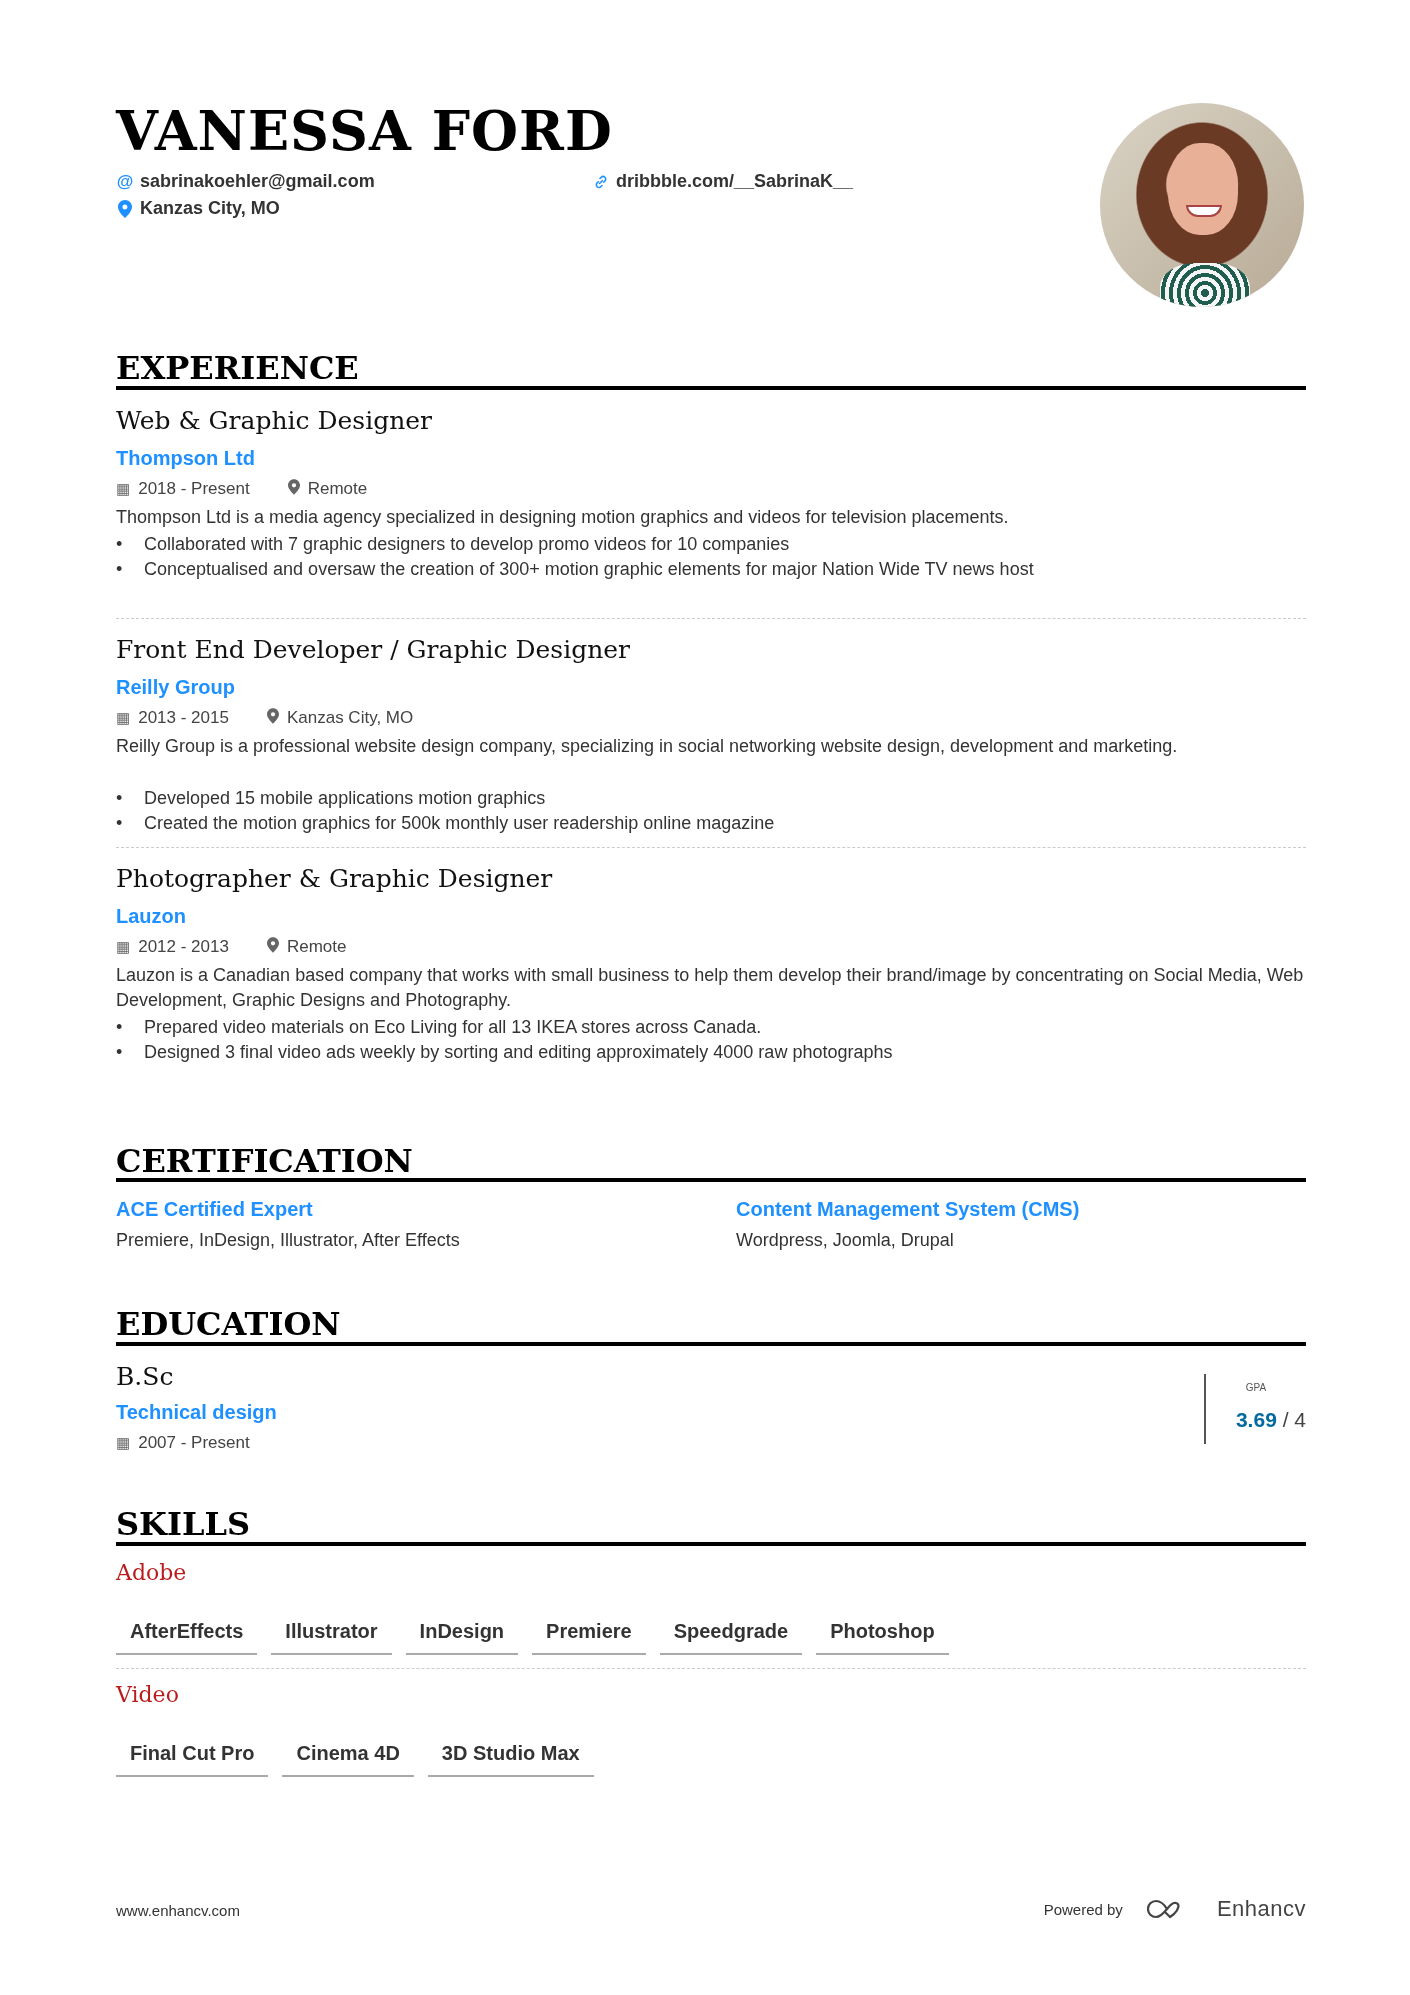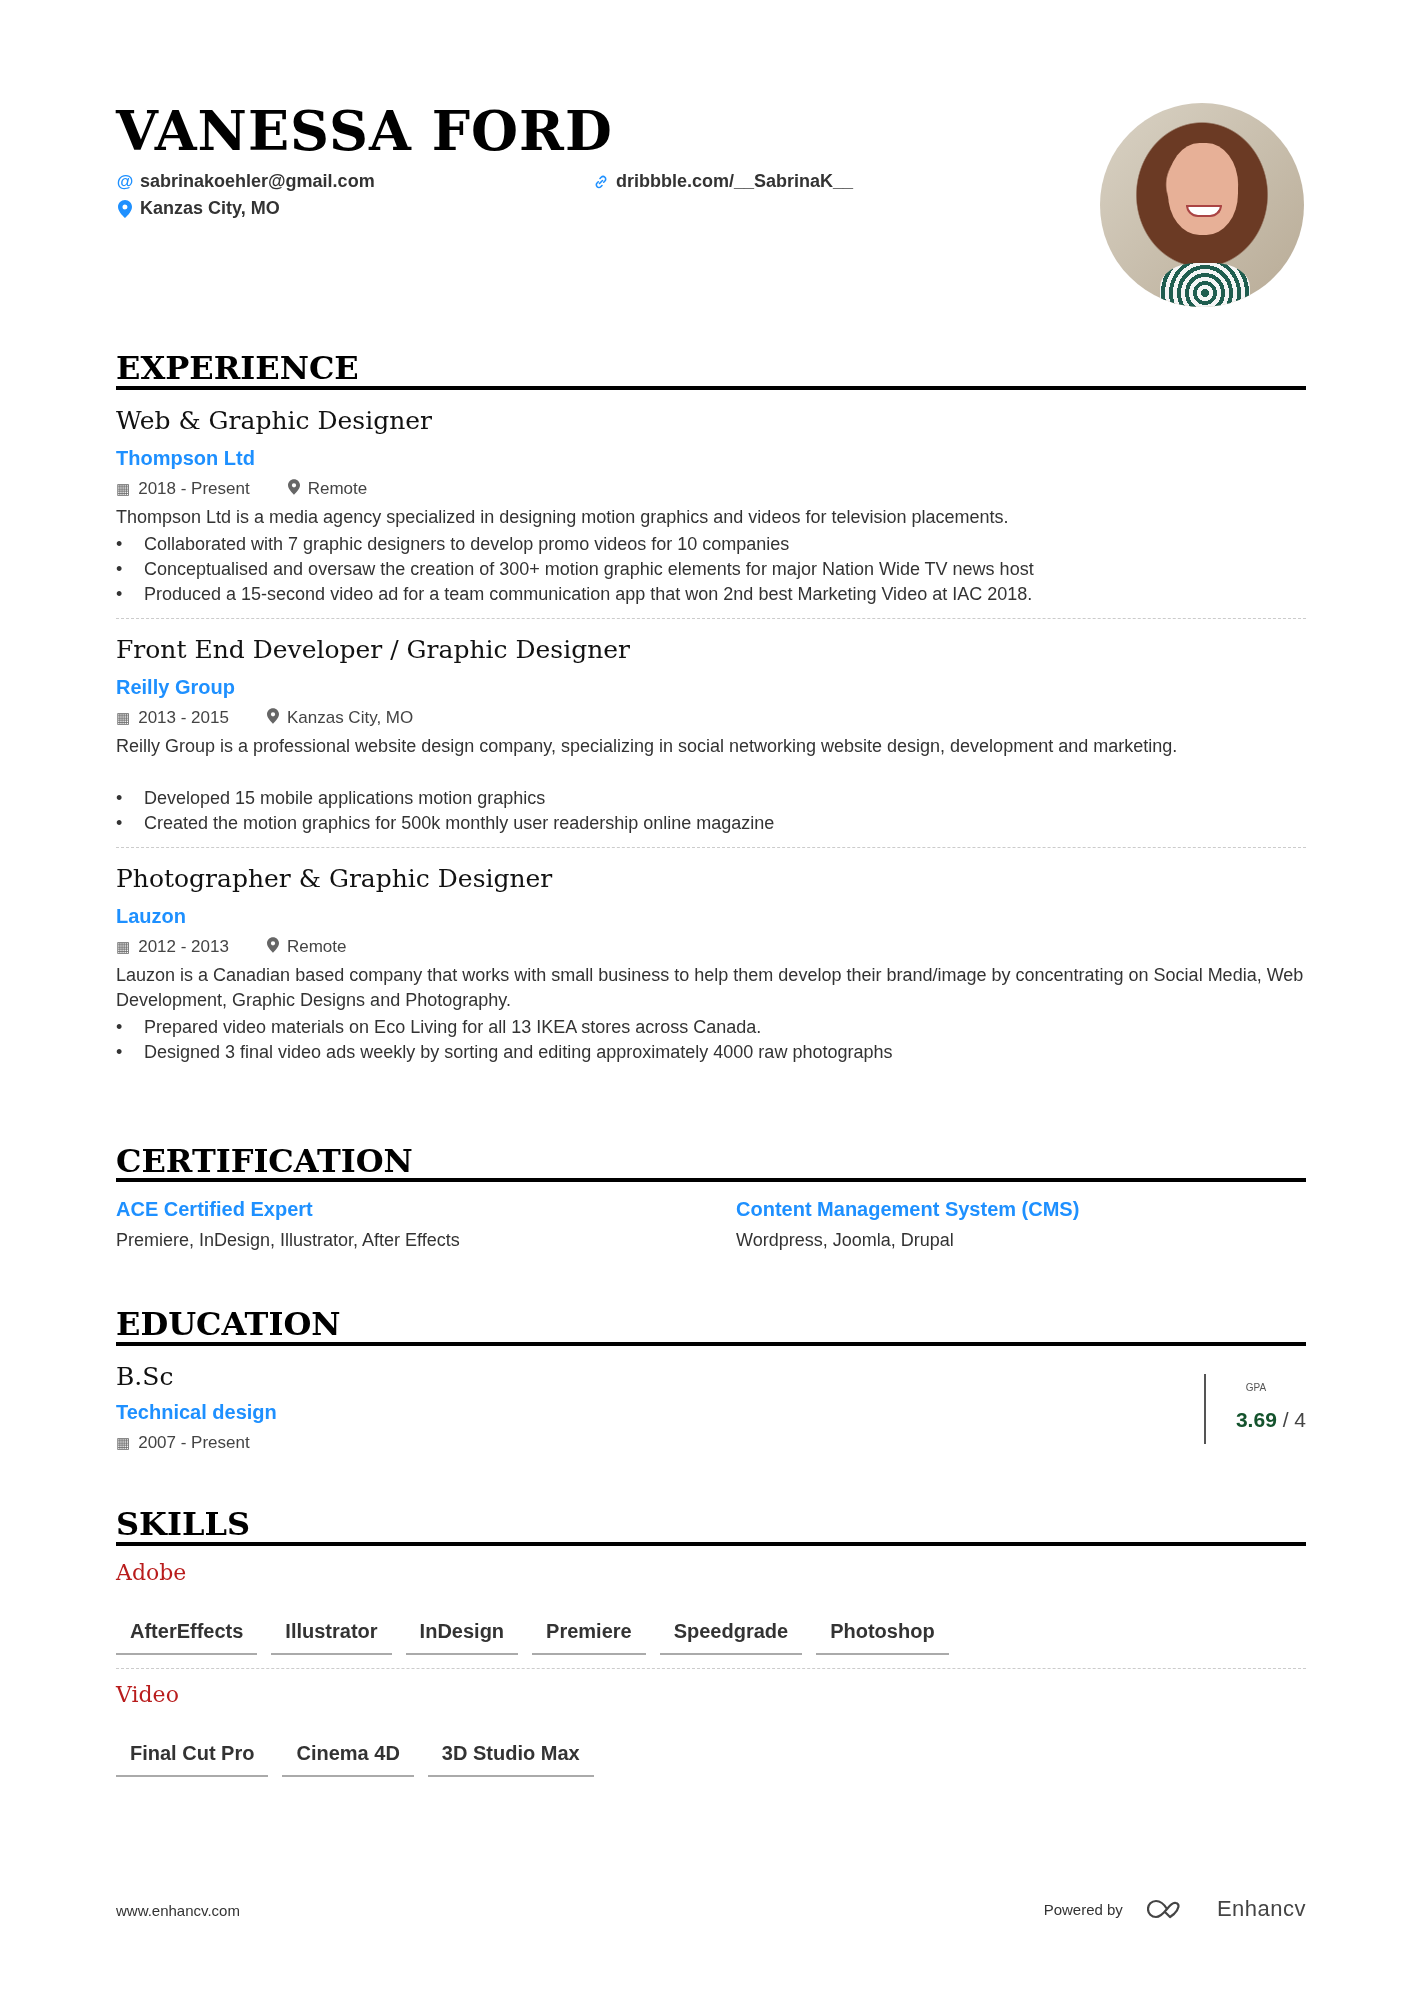--- a/index.html
+++ b/index.html
@@ -34,21 +34,21 @@
     .bullets li::before { content: "•"; position: absolute; left: 0; color: #333; }
     .dash-rule { position: absolute; left: 0; width: 1190px; border-top: 1px dashed #cccccc; }
 
     .cert-title { position: absolute; font-size: 20px; font-weight: bold; color: #1E90FF; line-height: 1; }
     .cert-desc { position: absolute; font-size: 18px; color: #333; line-height: 1; }
 
     .degree { position: absolute; left: 0; font-family: "DejaVu Serif", serif; font-size: 25px; color: #111; line-height: 1; }
     .gpa-box { position: absolute; left: 1088px; top: 1374px; width: 102px; height: 70px; border-left: 2px solid #555; }
     .gpa-label { position: absolute; right: 0; top: 8px; width: 100%; text-align: center; font-size: 10px; color: #555; }
     .gpa-value { position: absolute; right: 0; top: 34px; font-size: 21px; color: #444; white-space: nowrap; }
-    .gpa-value b { color: #14532d; }
+    .gpa-value b { color: #0369a1; }
 
     .skill-group { position: absolute; left: 0; font-family: "DejaVu Serif", serif; font-size: 22px; color: #b91c1c; line-height: 1; }
     .skill-row { position: absolute; left: 0; display: flex; gap: 14px; }
     .tag { font-size: 20px; font-weight: bold; color: #333; padding: 0 14px 10px 14px; border-bottom: 2px solid #aaaaaa; white-space: nowrap; }
 
     .footer-left { position: absolute; left: 0; top: 1902px; font-size: 15px; color: #333; }
     .footer-right { position: absolute; right: 0; top: 1896px; display: flex; align-items: center; gap: 24px; }
     .powered { font-size: 15px; color: #333; }
     .brand { display: flex; align-items: center; gap: 24px; font-size: 22px; color: #444; letter-spacing: 0.5px; }
   </style>
@@ -99,21 +99,20 @@
       <svg width="12" height="16" viewBox="0 0 14 18">
           <path d="M7 0C3.1 0 0 3.1 0 7c0 5 7 11 7 11s7-6 7-11c0-3.9-3.1-7-7-7zm0 9.5A2.5 2.5 0 117 4.5a2.5 2.5 0 010 5z" fill="#666"></path>
         </svg>
     </span>
     <span>Remote</span>
   </div>
   <div class="desc" style="top:505px;">Thompson Ltd is a media agency specialized in designing motion graphics and videos for television placements.</div>
   <ul class="bullets" style="top:532px;">
     <li>Collaborated with 7 graphic designers to develop promo videos for 10 companies</li>
     <li>Conceptualised and oversaw the creation of 300+ motion graphic elements for major Nation Wide TV news host</li>
-    <li>Produced a 15-second video ad for a team communication app that won 2nd best Marketing Video at IAC 2018.</li>
   </ul>
   <div class="dash-rule" style="top:618px;"></div>
 
   <div class="role" style="top:637px;">Front End Developer / Graphic Designer</div>
   <div class="company" style="top:677px;">Reilly Group</div>
   <div class="meta" style="top:708px;">
     <span class="ic">▦</span>
     <span>2013 - 2015</span>
     <span class="gap"></span>
     <span class="ic">

